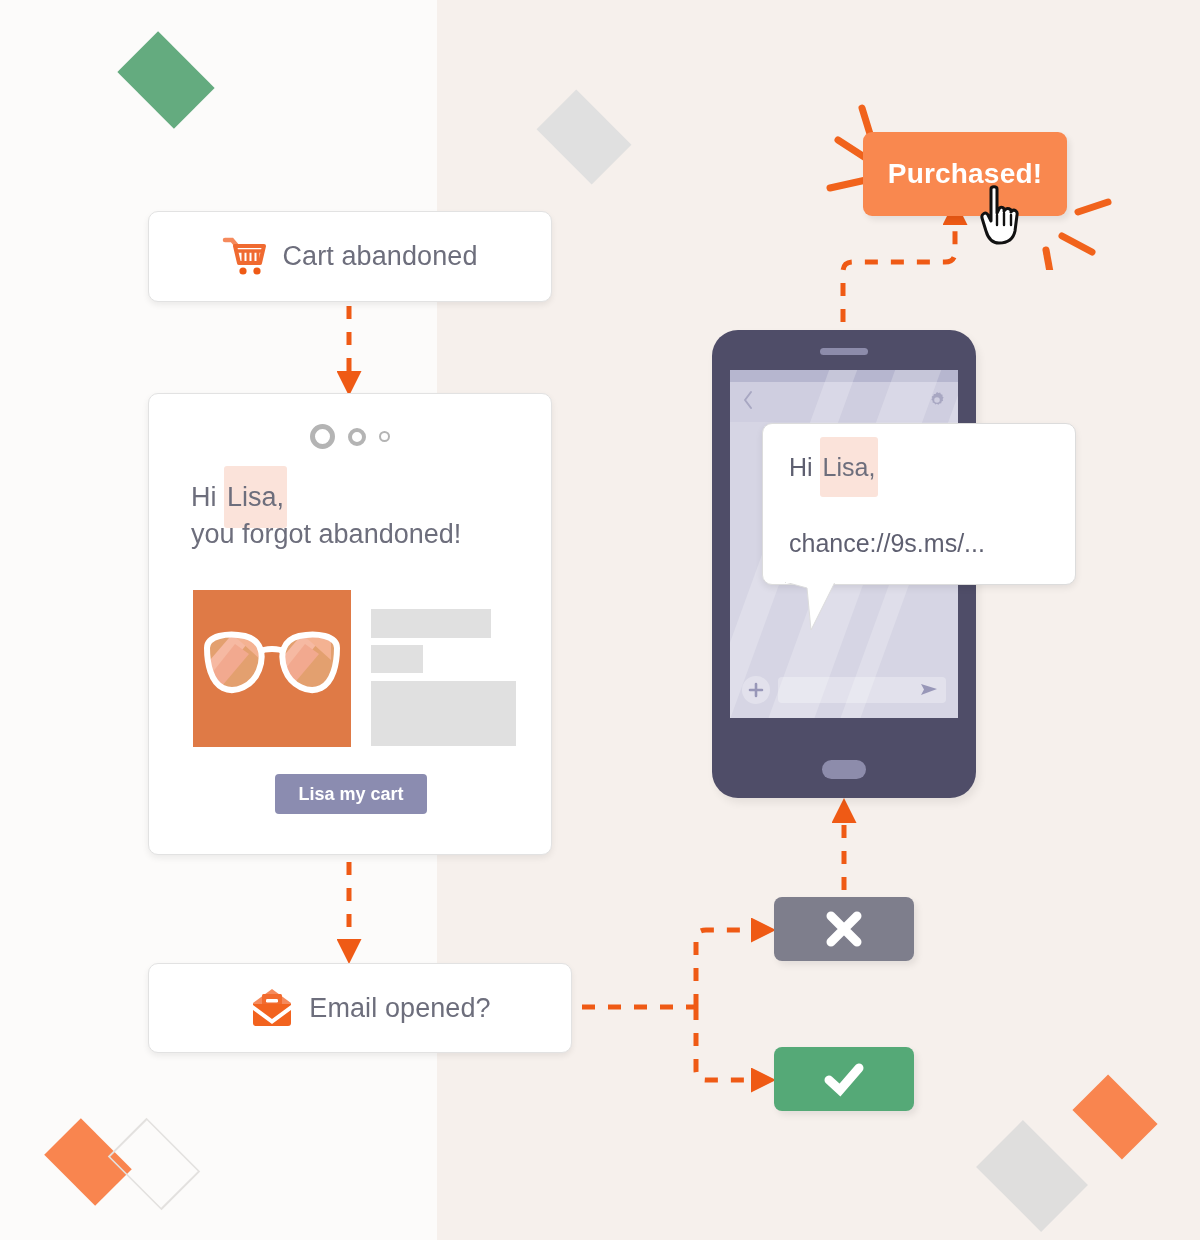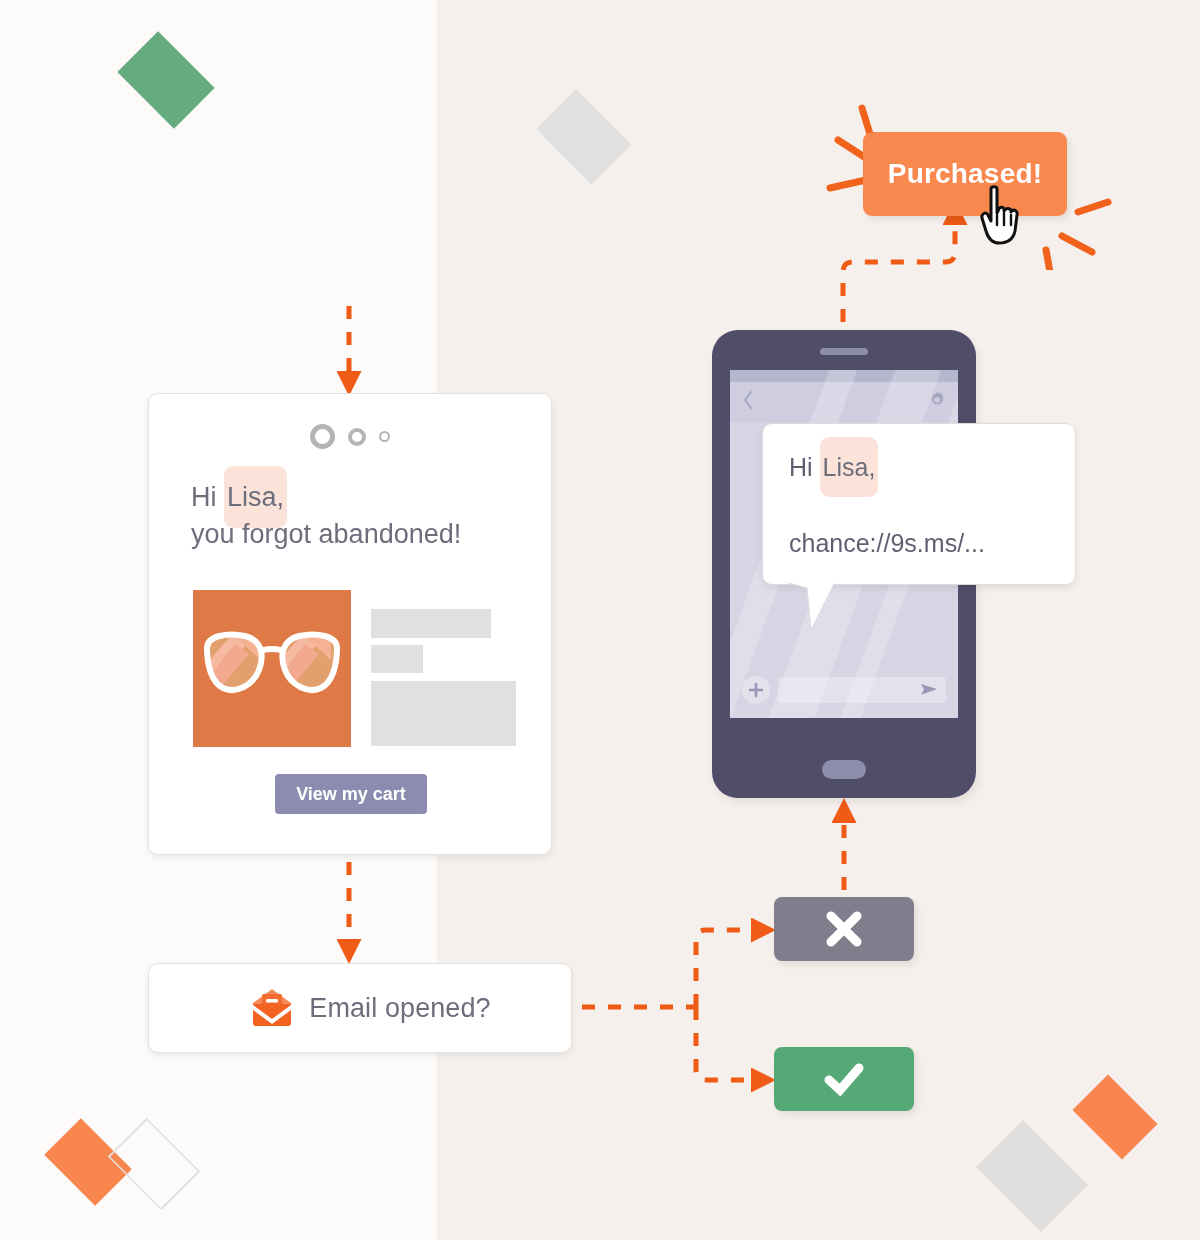--- a/index.html
+++ b/index.html
@@ -48,21 +48,21 @@
   }
   .dots{position:absolute;left:0;right:0;top:30px;display:flex;align-items:center;
         justify-content:center;gap:13px;}
   .ring{border-radius:50%;border-style:solid;border-color:#b4b4b4;box-sizing:border-box;}
   .ring.r1{width:25px;height:25px;border-width:5px;}
   .ring.r2{width:18px;height:18px;border-width:4px;}
   .ring.r3{width:11px;height:11px;border-width:2.5px;}
 
   .greet{position:absolute;left:42px;top:85px;width:330px;
          font-size:27px;line-height:37px;color:#6d6e7c;}
-  .hl{background:#fbe3da;border-radius:9px;padding:16px 3px;color:#6d6e7c;}
+  .hl{background:#fbe3da;border-radius:3px;padding:16px 3px;color:#6d6e7c;}
 
   .product{position:absolute;left:44px;top:196px;width:158px;height:157px;background:#df7a46;}
   .glasses{position:absolute;left:8px;top:40px;width:142px;height:72px;}
 
   .skel{position:absolute;background:#e0e0e0;}
   .sk1{left:222px;top:215px;width:120px;height:29px;}
   .sk2{left:222px;top:251px;width:52px;height:28px;}
   .sk3{left:222px;top:287px;width:145px;height:65px;}
 
   .cta{position:absolute;left:126px;top:380px;width:152px;height:40px;background:#8b8cb0;
@@ -152,20 +152,31 @@
 
     <path d="M696,1007 L696,940 Q696,930 706,930 L762,930" stroke="#ef5a15" stroke-width="5" fill="none" stroke-dasharray="13 13" marker-end="url(#ar)"></path>
 
     <path d="M696,1007 L696,1070 Q696,1080 706,1080 L762,1080" stroke="#ef5a15" stroke-width="5" fill="none" stroke-dasharray="13 13" marker-end="url(#ar)"></path>
 
     <path d="M844,890 L844,812" stroke="#ef5a15" stroke-width="5" fill="none" stroke-dasharray="13 13" marker-end="url(#ar)"></path>
 
     <path d="M843,322 L843,272 Q843,262 853,262 L945,262 Q955,262 955,252 L955,214" stroke="#ef5a15" stroke-width="5" fill="none" stroke-dasharray="13 13" marker-end="url(#ar)"></path>
   </svg>
 
+  <div class="node-card" id="card-cart">
+    <svg width="46" height="42" viewBox="0 0 46 42">
+      <path d="M3,4 L10,4 L15,10" stroke="#f58a5c" stroke-width="4.5" fill="none" stroke-linecap="round"></path>
+      <path d="M13,10 L42,10 L38,27 L17,27 Z" stroke="#f06a30" stroke-width="4" fill="none" stroke-linejoin="round"></path>
+      <path d="M15,15 L40,15" stroke="#f06a30" stroke-width="3.5"></path>
+      <path d="M21,15 L21,25 M26,15 L26,25 M31,15 L31,25 M36,15 L36,25" stroke="#f06a30" stroke-width="3"></path>
+      <circle cx="21" cy="35" r="3.6" fill="#ef5a15"></circle>
+      <circle cx="35" cy="35" r="3.6" fill="#ef5a15"></circle>
+    </svg>
+    <span class="node-label">Cart abandoned</span>
+  </div>
 
   <div id="card-email">
     <div class="dots">
       <span class="ring r1"></span>
       <span class="ring r2"></span>
       <span class="ring r3"></span>
     </div>
 
     <div class="greet">
       <span>Hi </span><span class="hl">Lisa,</span><br>
@@ -197,21 +208,21 @@
         <path d="M6,18 C6,6 26,2 44,6 C60,10 64,24 58,40 C52,56 34,64 22,58 C10,52 6,34 6,18 Z" fill="none" stroke="#ffffff" stroke-width="6"></path>
         <path d="M136,18 C136,6 116,2 98,6 C82,10 78,24 84,40 C90,56 108,64 120,58 C132,52 136,34 136,18 Z" fill="none" stroke="#ffffff" stroke-width="6"></path>
         <path d="M58,22 C64,18 78,18 84,22" fill="none" stroke="#ffffff" stroke-width="6"></path>
       </svg>
     </div>
 
     <div class="skel sk1"></div>
     <div class="skel sk2"></div>
     <div class="skel sk3"></div>
 
-    <button class="cta">View my cart</button>
+    <button class="cta">Lisa my cart</button>
   </div>
 
   <div class="node-card" id="card-email-opened">
     <svg width="46" height="42" viewBox="0 0 46 42">
       <path d="M23,2 L42,16 L42,19 L4,19 L4,16 Z" fill="#f58a5c"></path>
       <rect x="13" y="7" width="20" height="14" rx="1.5" fill="#f26b2e"></rect>
       <rect x="17" y="12" width="12" height="3.4" rx="1.2" fill="#ffffff"></rect>
       <path d="M4,17 L42,17 L42,36 a3,3 0 0 1 -3,3 L7,39 a3,3 0 0 1 -3,-3 Z" fill="#f2631f"></path>
       <path d="M4,18 L23,32 L42,18 L42,23 L23,37 L4,23 Z" fill="#ffffff"></path>
     </svg>

